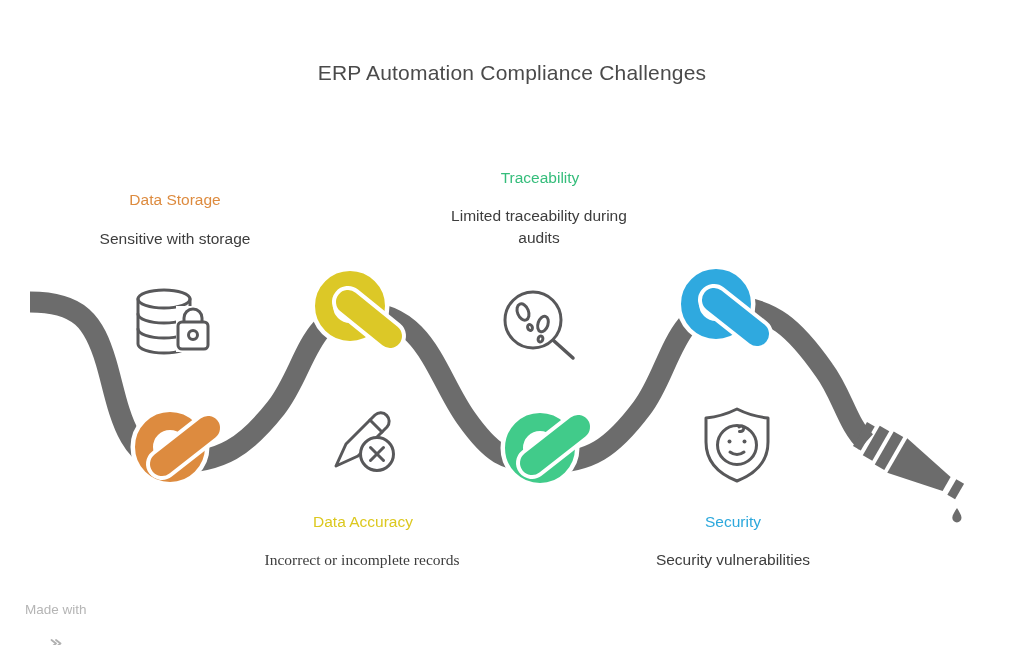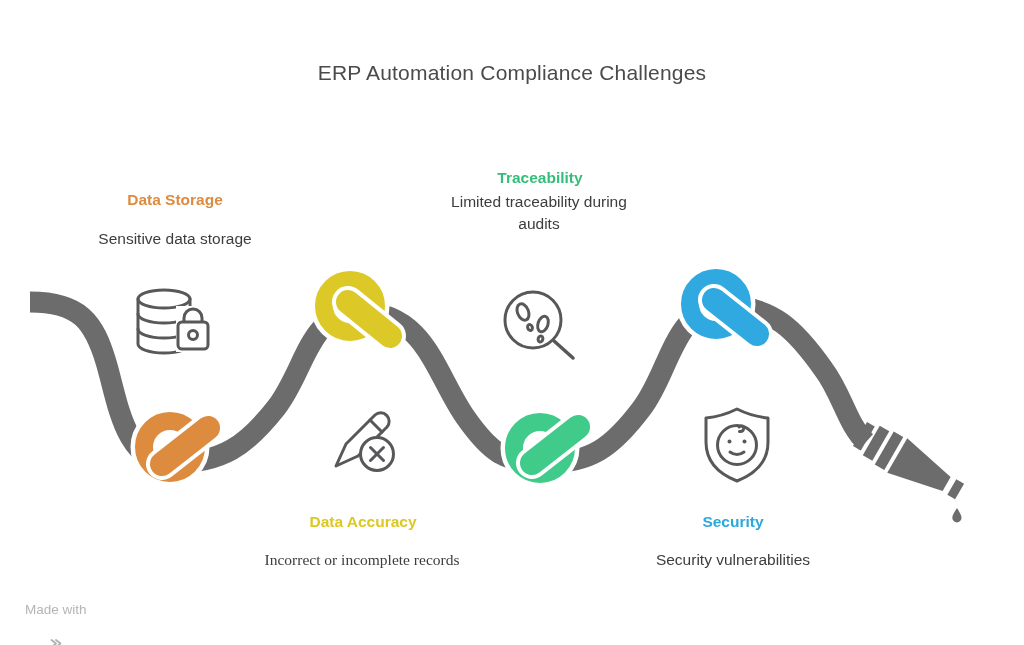--- a/index.html
+++ b/index.html
@@ -4,21 +4,21 @@
 <style>
   html,body{margin:0;padding:0;}
   body{
     width:1024px;height:645px;background:#ffffff;position:relative;overflow:hidden;
     font-family:"Liberation Sans", sans-serif;
   }
   .stage{position:absolute;inset:0;width:1024px;height:645px;}
   svg.art{position:absolute;left:0;top:0;}
   .txt{position:absolute;transform:translateX(-50%);text-align:center;}
   .title{font-size:21px;color:#4a4a4a;letter-spacing:.2px;white-space:nowrap;}
-  .item-label{font-size:15.5px;font-weight:bold;white-space:nowrap;}
+  .item-label{font-size:15.5px;font-weight:normal;white-space:nowrap;}
   .item-desc{font-size:15.5px;color:#3d3d3d;line-height:1.42;}
   .watermark{
     position:absolute;left:25px;top:602px;display:flex;align-items:center;gap:20px;
     font-size:13.5px;color:#b5b5b5;flex-direction:column;
   }
   .watermark .glyph{color:#b0b0b0;display:flex;align-items:center;}
 </style>
 </head>
 <body>
 
@@ -114,24 +114,24 @@
       <circle cx="28.5" cy="36.5" r="2" fill="currentColor" stroke="none"></circle>
       <circle cx="43.5" cy="36.5" r="2" fill="currentColor" stroke="none"></circle>
       <path d="M29 47 Q36 52 43 47"></path>
       <path d="M38 22 q5 -3 4.5 2 q-0.5 3 -4 2.5"></path>
     </g>
   </svg>
 
   <div class="txt title" style="left:512px;top:61px;text-align:center;">ERP Automation Compliance Challenges</div>
 
   <div class="txt item-label" style="left: 175px; top: 191px; color: rgb(221, 139, 63);">Data Storage</div>
-  <div class="txt item-desc" style="left:175px;top:228px;width:230px;">Sensitive data storage</div>
+  <div class="txt item-desc" style="left:175px;top:228px;width:230px;">Sensitive with storage</div>
 
   <div class="txt item-label" style="left: 540px; top: 169px; color: rgb(53, 189, 123);">Traceability</div>
-  <div class="txt item-desc" style="left:539px;top:191px;width:190px;">Limited traceability during audits</div>
+  <div class="txt item-desc" style="left:539px;top:205px;width:190px;">Limited traceability during audits</div>
 
   <div class="txt item-label" style="left: 363px; top: 513px; color: rgb(220, 200, 31); text-align: right;">Data Accuracy</div>
   <div class="txt item-desc" style="left:362px;top:549px;width:210px;font-family:Liberation Serif, serif;">Incorrect or incomplete records</div>
 
   <div class="txt item-label" style="left: 733px; top: 513px; color: rgb(44, 168, 220);">Security</div>
   <div class="txt item-desc" style="left:733px;top:549px;width:240px;">Security vulnerabilities</div>
 
   <div class="watermark" style="color: rgb(181, 181, 181);">
     <span>Made with</span>
     <span class="glyph">

